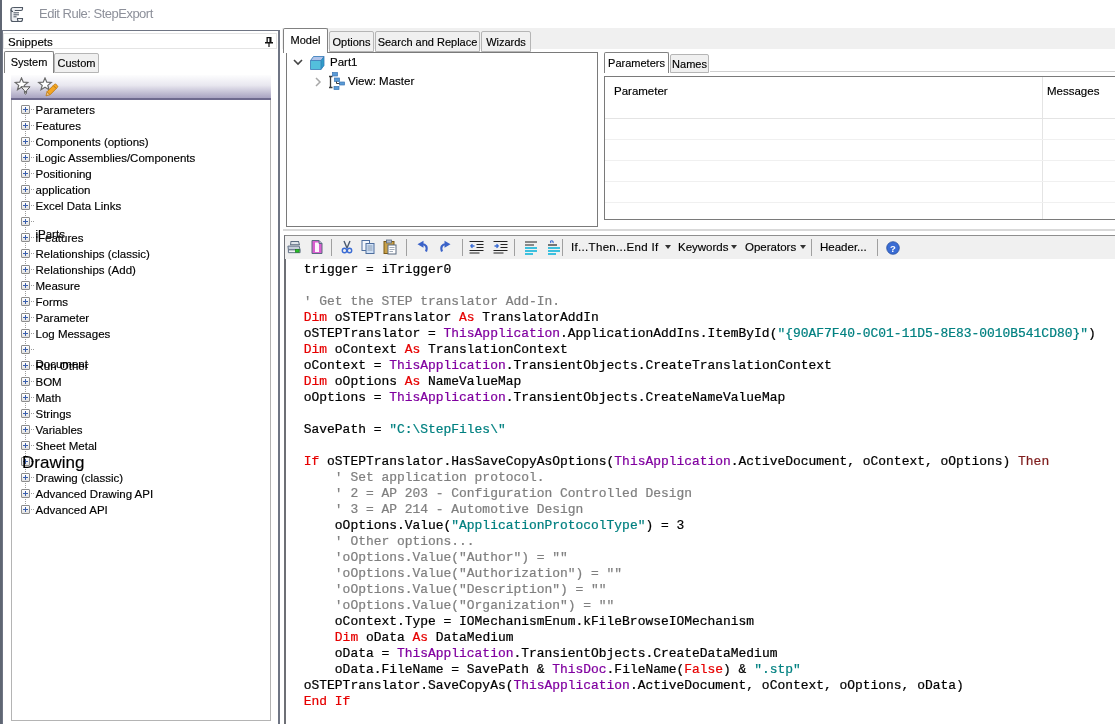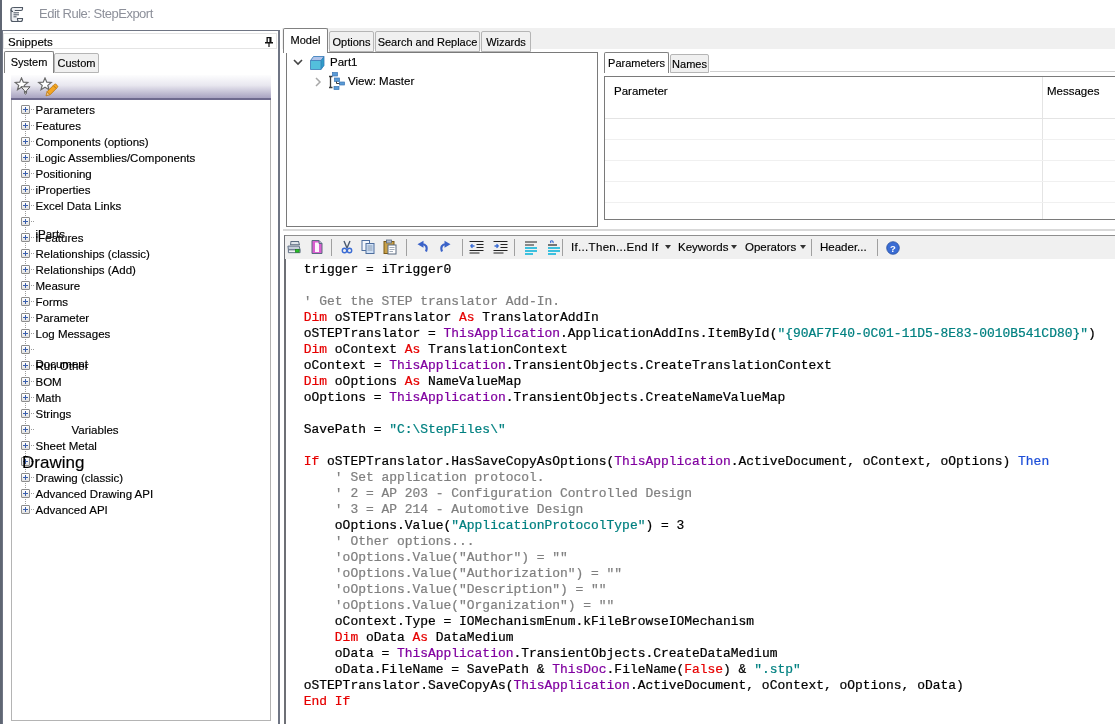--- a/index.html
+++ b/index.html
@@ -87,21 +87,21 @@
       <div class="abs" style="left:23px;top:173px;width:5px;height:1px;background:#3a5fad;"></div>
       <div class="abs" style="left:25px;top:171px;width:1px;height:5px;background:#3a5fad;"></div>
       <div class="abs" style="left:31px;top:173px;width:4px;height:1px;background-image:repeating-linear-gradient(90deg,#9a9a9a 0 1px,transparent 1px 2px);"></div>
       <div class="abs" style="left:25px;top:179px;width:1px;height:6px;background-image:repeating-linear-gradient(#9a9a9a 0 1px,transparent 1px 2px);"></div>
       <div class="abs" style="left:35.5px;top:168px;font-size:11.5px;line-height:13px;-webkit-text-stroke:0.15px;">Positioning</div>
       <div class="abs" style="left:21px;top:185px;width:9px;height:9px;border:1px solid #8c8c8c;border-radius:1px;background:linear-gradient(#fff,#e2e2e2);"></div>
       <div class="abs" style="left:23px;top:189px;width:5px;height:1px;background:#3a5fad;"></div>
       <div class="abs" style="left:25px;top:187px;width:1px;height:5px;background:#3a5fad;"></div>
       <div class="abs" style="left:31px;top:189px;width:4px;height:1px;background-image:repeating-linear-gradient(90deg,#9a9a9a 0 1px,transparent 1px 2px);"></div>
       <div class="abs" style="left:25px;top:195px;width:1px;height:6px;background-image:repeating-linear-gradient(#9a9a9a 0 1px,transparent 1px 2px);"></div>
-      <div class="abs" style="left:35.5px;top:184px;font-size:11.5px;line-height:13px;-webkit-text-stroke:0.15px;">iProperties</div>
+      <div class="abs" style="left:35.5px;top:184px;font-size:11.5px;line-height:13px;-webkit-text-stroke:0.15px;">application</div>
       <div class="abs" style="left:21px;top:201px;width:9px;height:9px;border:1px solid #8c8c8c;border-radius:1px;background:linear-gradient(#fff,#e2e2e2);"></div>
       <div class="abs" style="left:23px;top:205px;width:5px;height:1px;background:#3a5fad;"></div>
       <div class="abs" style="left:25px;top:203px;width:1px;height:5px;background:#3a5fad;"></div>
       <div class="abs" style="left:31px;top:205px;width:4px;height:1px;background-image:repeating-linear-gradient(90deg,#9a9a9a 0 1px,transparent 1px 2px);"></div>
       <div class="abs" style="left:25px;top:211px;width:1px;height:6px;background-image:repeating-linear-gradient(#9a9a9a 0 1px,transparent 1px 2px);"></div>
       <div class="abs" style="left:35.5px;top:200px;font-size:11.5px;line-height:13px;-webkit-text-stroke:0.15px;">Excel Data Links</div>
       <div class="abs" style="left:21px;top:217px;width:9px;height:9px;border:1px solid #8c8c8c;border-radius:1px;background:linear-gradient(#fff,#e2e2e2);"></div>
       <div class="abs" style="left:23px;top:221px;width:5px;height:1px;background:#3a5fad;"></div>
       <div class="abs" style="left:25px;top:219px;width:1px;height:5px;background:#3a5fad;"></div>
       <div class="abs" style="left:31px;top:221px;width:4px;height:1px;background-image:repeating-linear-gradient(90deg,#9a9a9a 0 1px,transparent 1px 2px);"></div>
@@ -177,21 +177,21 @@
       <div class="abs" style="left:23px;top:413px;width:5px;height:1px;background:#3a5fad;"></div>
       <div class="abs" style="left:25px;top:411px;width:1px;height:5px;background:#3a5fad;"></div>
       <div class="abs" style="left:31px;top:413px;width:4px;height:1px;background-image:repeating-linear-gradient(90deg,#9a9a9a 0 1px,transparent 1px 2px);"></div>
       <div class="abs" style="left:25px;top:419px;width:1px;height:6px;background-image:repeating-linear-gradient(#9a9a9a 0 1px,transparent 1px 2px);"></div>
       <div class="abs" style="left:35.5px;top:408px;font-size:11.5px;line-height:13px;-webkit-text-stroke:0.15px;">Strings</div>
       <div class="abs" style="left:21px;top:425px;width:9px;height:9px;border:1px solid #8c8c8c;border-radius:1px;background:linear-gradient(#fff,#e2e2e2);"></div>
       <div class="abs" style="left:23px;top:429px;width:5px;height:1px;background:#3a5fad;"></div>
       <div class="abs" style="left:25px;top:427px;width:1px;height:5px;background:#3a5fad;"></div>
       <div class="abs" style="left:31px;top:429px;width:4px;height:1px;background-image:repeating-linear-gradient(90deg,#9a9a9a 0 1px,transparent 1px 2px);"></div>
       <div class="abs" style="left:25px;top:435px;width:1px;height:6px;background-image:repeating-linear-gradient(#9a9a9a 0 1px,transparent 1px 2px);"></div>
-      <div class="abs" style="left:35.5px;top:424px;font-size:11.5px;line-height:13px;margin-left:36px;-webkit-text-stroke:0.15px;">Variables</div>
+      <div class="abs" style="left:35.5px;top:424px;font-size:11.5px;line-height:13px;-webkit-text-stroke:0.15px;">Variables</div>
       <div class="abs" style="left:21px;top:441px;width:9px;height:9px;border:1px solid #8c8c8c;border-radius:1px;background:linear-gradient(#fff,#e2e2e2);"></div>
       <div class="abs" style="left:23px;top:445px;width:5px;height:1px;background:#3a5fad;"></div>
       <div class="abs" style="left:25px;top:443px;width:1px;height:5px;background:#3a5fad;"></div>
       <div class="abs" style="left:31px;top:445px;width:4px;height:1px;background-image:repeating-linear-gradient(90deg,#9a9a9a 0 1px,transparent 1px 2px);"></div>
       <div class="abs" style="left:25px;top:451px;width:1px;height:6px;background-image:repeating-linear-gradient(#9a9a9a 0 1px,transparent 1px 2px);"></div>
       <div class="abs" style="left:35.5px;top:440px;font-size:11.5px;line-height:13px;-webkit-text-stroke:0.15px;">Sheet Metal</div>
       <div class="abs" style="left:21px;top:457px;width:9px;height:9px;border:1px solid #8c8c8c;border-radius:1px;background:linear-gradient(#fff,#e2e2e2);"></div>
       <div class="abs" style="left:23px;top:461px;width:5px;height:1px;background:#3a5fad;"></div>
       <div class="abs" style="left:25px;top:459px;width:1px;height:5px;background:#3a5fad;"></div>
       <div class="abs" style="left:31px;top:461px;width:4px;height:1px;background-image:repeating-linear-gradient(90deg,#9a9a9a 0 1px,transparent 1px 2px);"></div>
@@ -342,21 +342,21 @@
 <span style="color:#7f7f7f">' Get the STEP translator Add-In.</span>
 <span style="color:#e60000">Dim</span> oSTEPTranslator <span style="color:#e60000">As</span> TranslatorAddIn
 oSTEPTranslator = <span style="color:#8000a0">ThisApplication</span>.ApplicationAddIns.ItemById(<span style="color:#008080">"{90AF7F40-0C01-11D5-8E83-0010B541CD80}"</span>)
 <span style="color:#e60000">Dim</span> oContext <span style="color:#e60000">As</span> TranslationContext
 oContext = <span style="color:#8000a0">ThisApplication</span>.TransientObjects.CreateTranslationContext
 <span style="color:#e60000">Dim</span> oOptions <span style="color:#e60000">As</span> NameValueMap
 oOptions = <span style="color:#8000a0">ThisApplication</span>.TransientObjects.CreateNameValueMap
 
 SavePath = <span style="color:#008080">"C:\StepFiles\"</span>
 
-<span style="color:#e60000">If</span> oSTEPTranslator.HasSaveCopyAsOptions(<span style="color:#8000a0">ThisApplication</span>.ActiveDocument, oContext, oOptions) <span style="color:#1d4ed8">Then</span>
+<span style="color:#e60000">If</span> oSTEPTranslator.HasSaveCopyAsOptions(<span style="color:#8000a0">ThisApplication</span>.ActiveDocument, oContext, oOptions) <span style="color:#7f1d1d">Then</span>
     <span style="color:#7f7f7f">' Set application protocol.</span>
     <span style="color:#7f7f7f">' 2 = AP 203 - Configuration Controlled Design</span>
     <span style="color:#7f7f7f">' 3 = AP 214 - Automotive Design</span>
     oOptions.Value(<span style="color:#008080">"ApplicationProtocolType"</span>) = 3
     <span style="color:#7f7f7f">' Other options...</span>
     <span style="color:#7f7f7f">'oOptions.Value("Author") = ""</span>
     <span style="color:#7f7f7f">'oOptions.Value("Authorization") = ""</span>
     <span style="color:#7f7f7f">'oOptions.Value("Description") = ""</span>
     <span style="color:#7f7f7f">'oOptions.Value("Organization") = ""</span>
     oContext.Type = IOMechanismEnum.kFileBrowseIOMechanism

